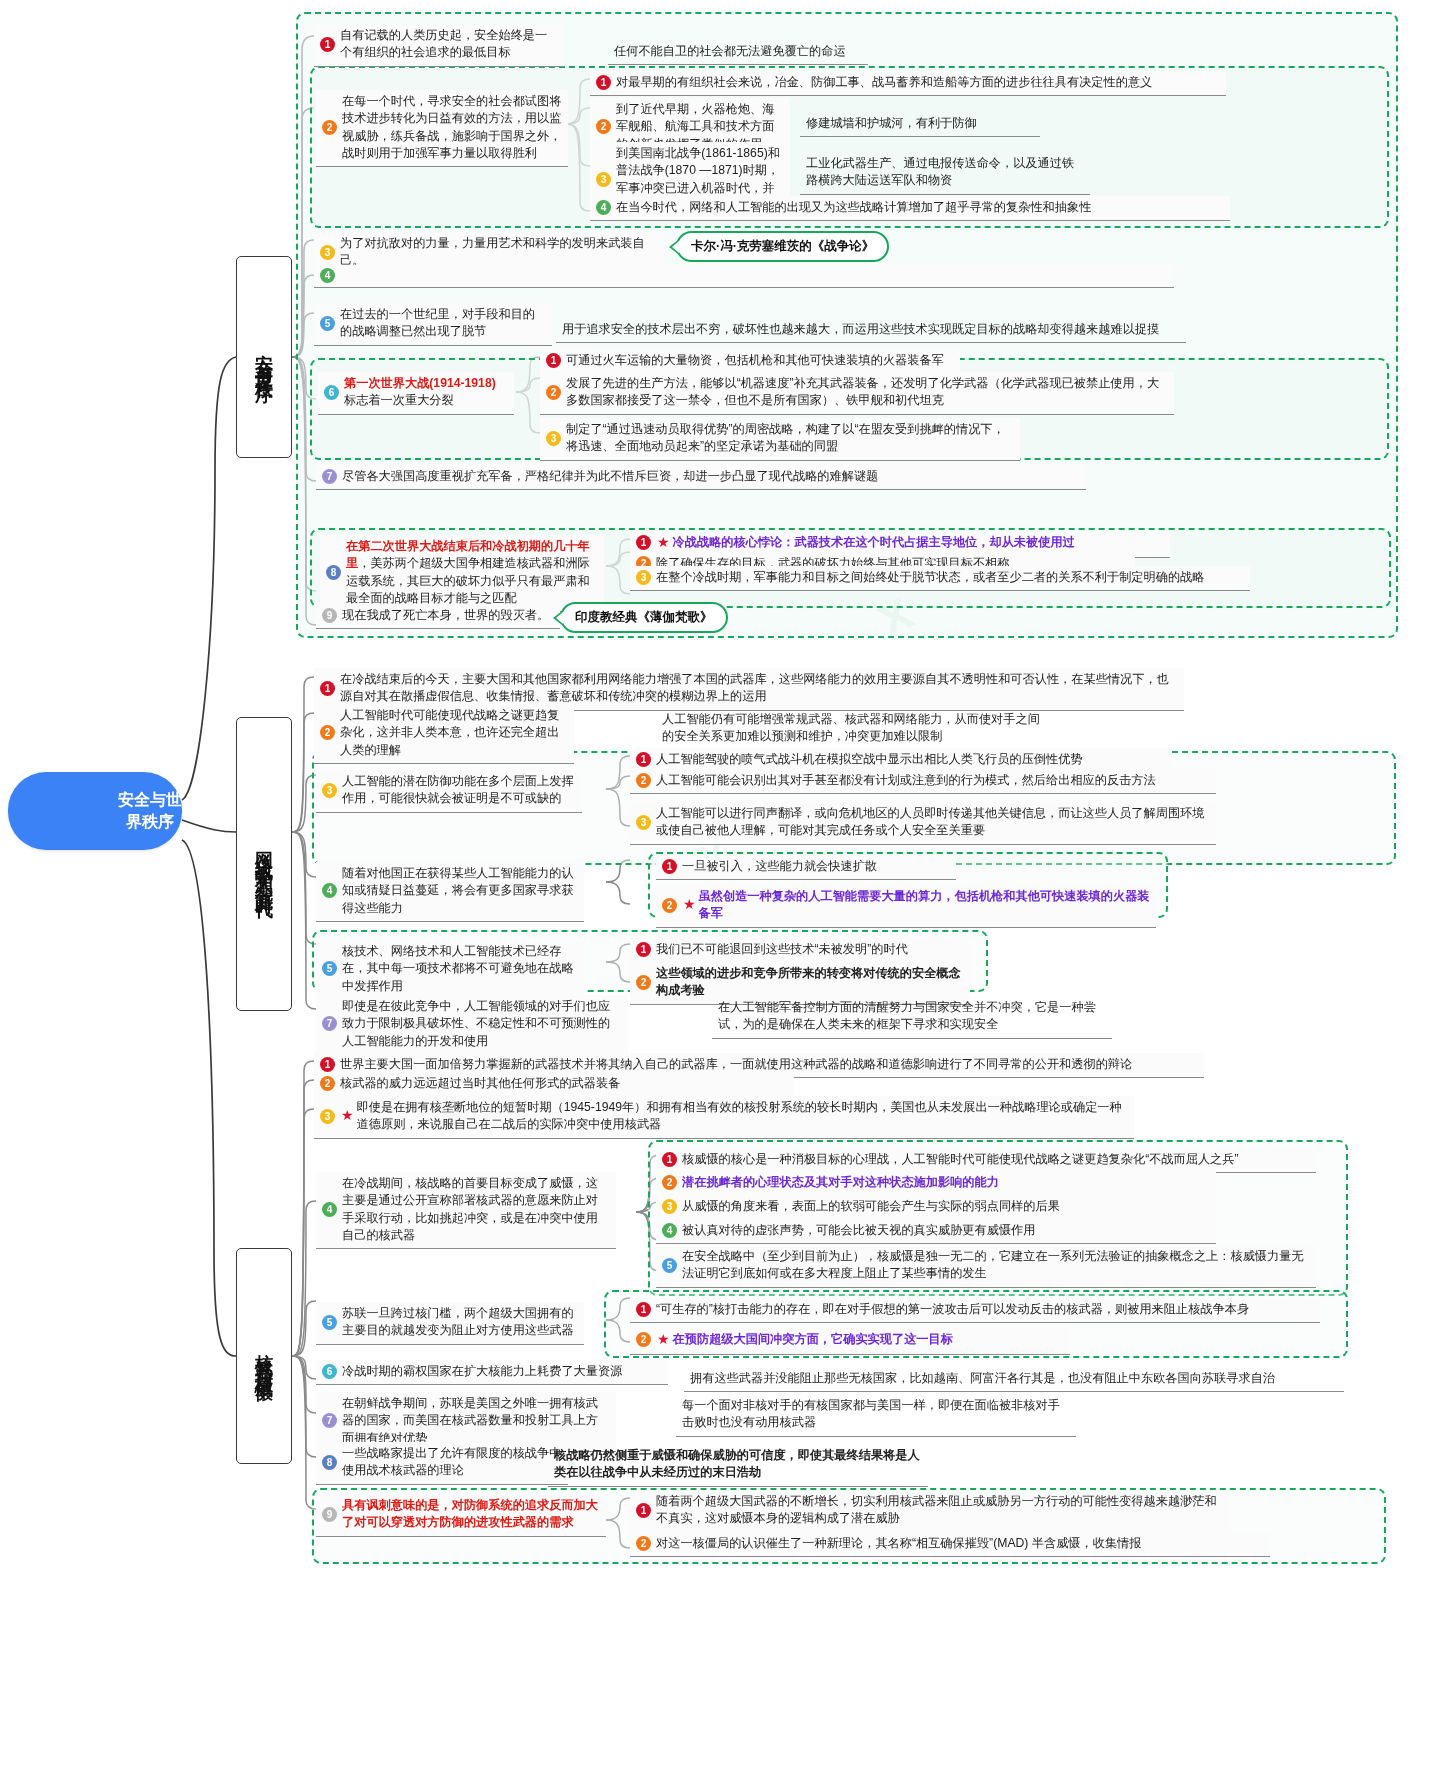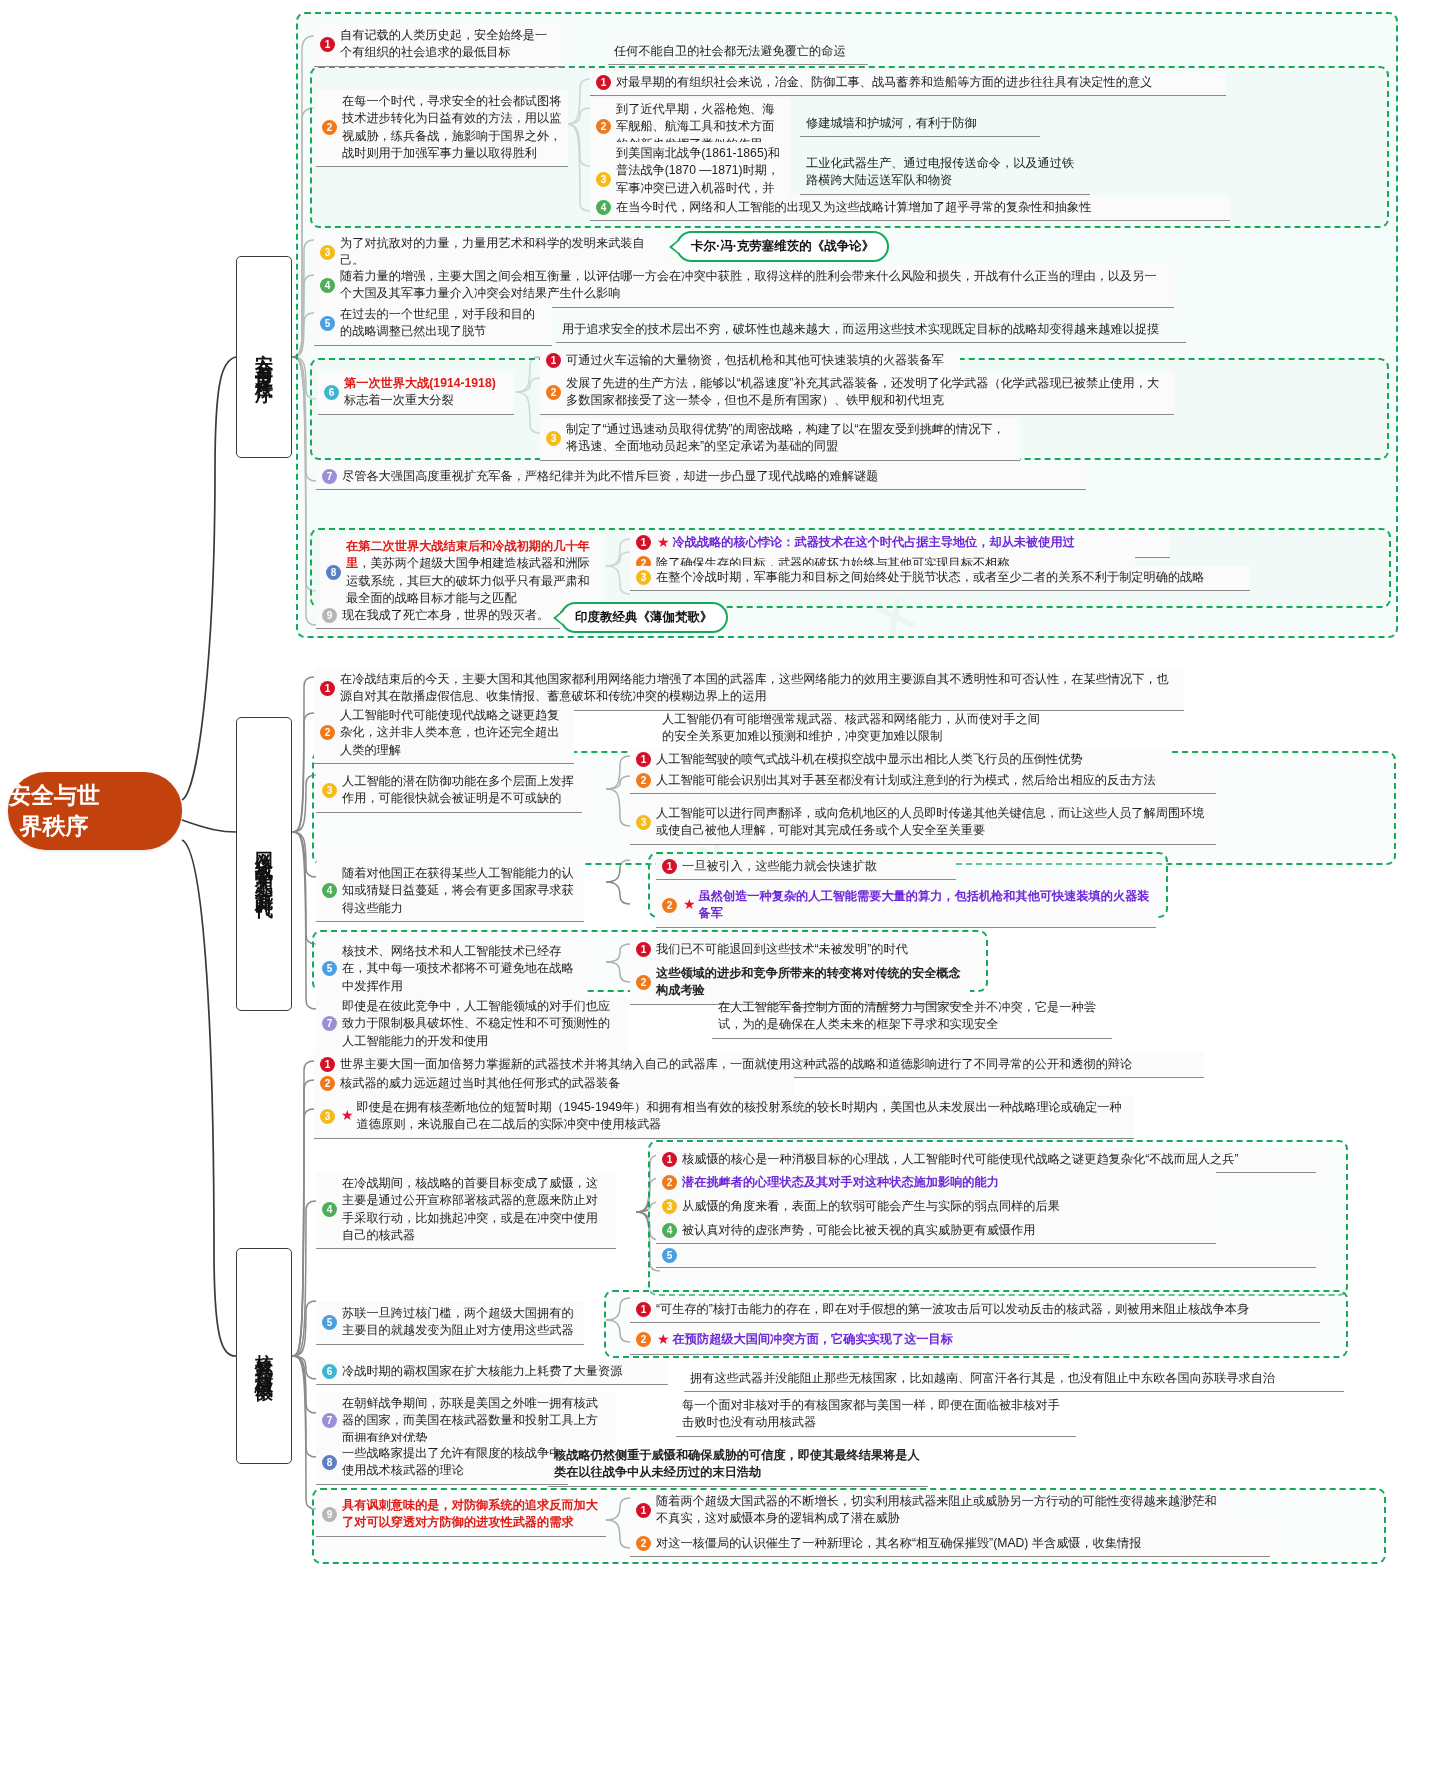--- a/index.html
+++ b/index.html
@@ -40,23 +40,23 @@
   .branch{
     position:absolute;border:1.8px solid #3a3a3a;border-radius:5px;
     background:#fff;writing-mode:vertical-rl;text-orientation:upright;
     font-weight:bold;font-size:18px;letter-spacing:5px;
     display:flex;align-items:center;justify-content:center;
     padding:8px 3px;box-sizing:border-box;color:#111;
   }
 
   
   .root{
-    position:absolute;background:#c2410c;border-radius:38px;color:#fff;
-    font-weight:bold;font-size:23px;line-height:1.35;text-align:center;
-    display:flex;align-items:center;justify-content:flex-start;
+    position:absolute;background:#3b82f6;border-radius:38px;color:#fff;
+    font-weight:bold;font-size:16px;line-height:1.35;text-align:center;
+    display:flex;align-items:center;justify-content:flex-end;
     box-shadow:0 1px 3px rgba(0,0,0,.12);
   }
 
   
   .frame{position:absolute;border:2.2px dashed #16a95c;border-radius:9px;
     background:rgba(236,248,241,.45);pointer-events:none;}
   .frame.plainbg{background:rgba(240,249,244,.35);}
 
   
   .pill{
@@ -234,21 +234,20 @@
       <span class="body">为了对抗敌对的力量，力量用艺术和科学的发明来武装自己。</span>
       </div>
   </div>
   <div class="pill" style="left:676px;top:231px;">
     <span>卡尔·冯·克劳塞维茨的《战争论》</span>
   </div>
 
   <div class="node" style="left:314px;top:265px;width:860px;">
     <div class="txt">
         <span class="bl c4">4</span>
-      <span class="body">随着力量的增强，主要大国之间会相互衡量，以评估哪一方会在冲突中获胜，取得这样的胜利会带来什么风险和损失，开战有什么正当的理由，以及另一个大国及其军事力量介入冲突会对结果产生什么影响</span>
       </div>
   </div>
 
   <div class="node" style="left:314px;top:303px;width:238px;">
     <div class="txt">
         <span class="bl c5">5</span>
       <span class="body">在过去的一个世纪里，对手段和目的的战略调整已然出现了脱节</span>
       </div>
   </div>
   <div class="node" style="left:556px;top:318px;width:630px;">
@@ -475,20 +474,21 @@
   </div>
   <div class="node" style="left:656px;top:1219px;width:560px;">
     <div class="txt">
         <span class="bl c4">4</span>
       <span class="body">被认真对待的虚张声势，可能会比被天视的真实威胁更有威慑作用</span>
       </div>
   </div>
   <div class="node" style="left:656px;top:1245px;width:660px;">
     <div class="txt">
         <span class="bl c5">5</span>
+      <span class="body">在安全战略中（至少到目前为止），核威慑是独一无二的，它建立在一系列无法验证的抽象概念之上：核威慑力量无法证明它到底如何或在多大程度上阻止了某些事情的发生</span>
       </div>
   </div>
 
   <div class="node" style="left:316px;top:1302px;width:268px;">
     <div class="txt">
         <span class="bl c5">5</span>
       <span class="body">苏联一旦跨过核门槛，两个超级大国拥有的主要目的就越发变为阻止对方使用这些武器</span>
       </div>
   </div>
   <div class="node" style="left:630px;top:1298px;width:690px;">

